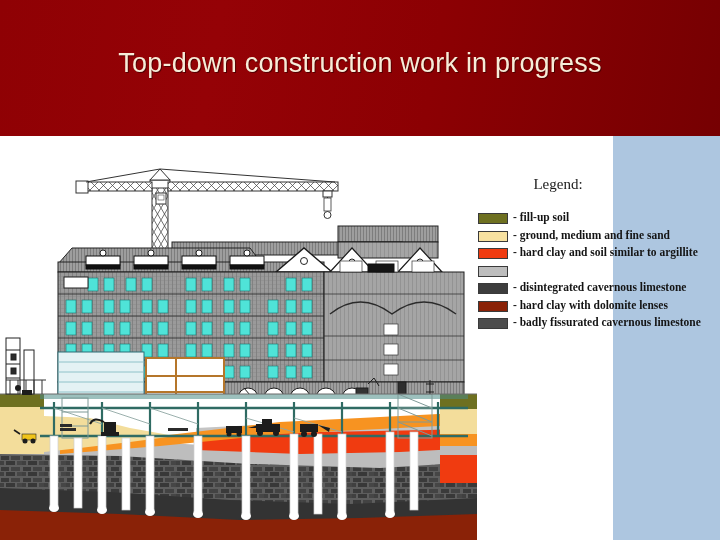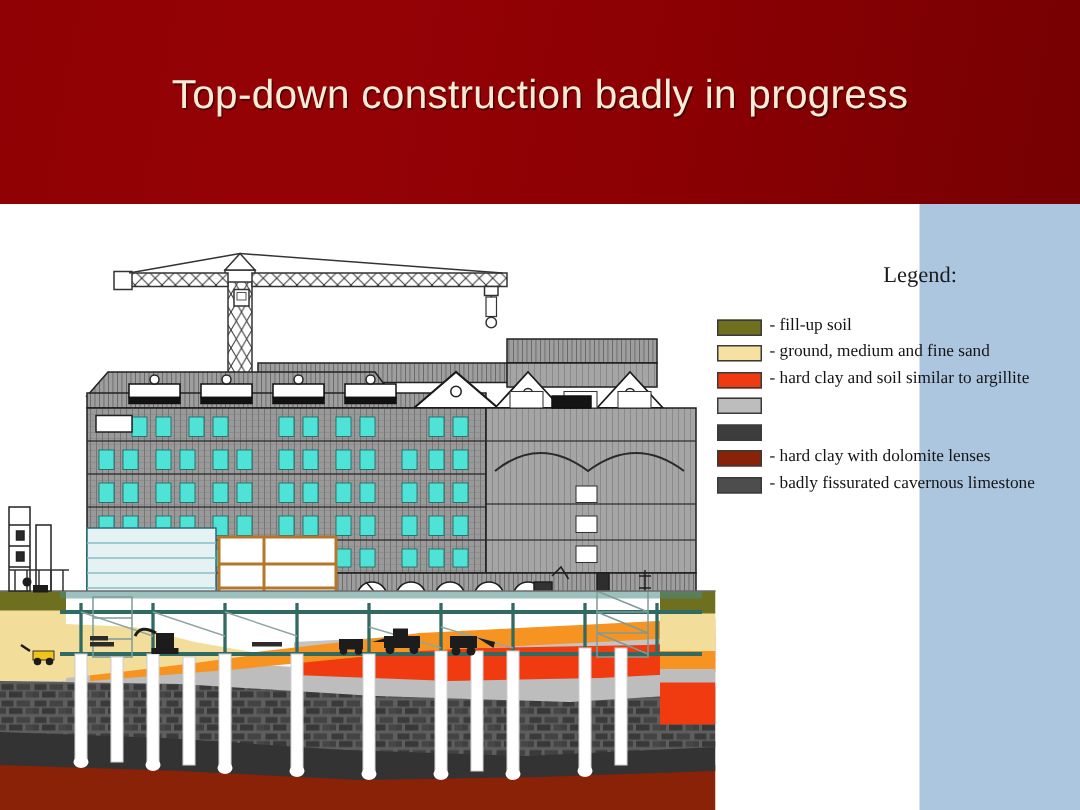--- a/index.html
+++ b/index.html
@@ -23,24 +23,24 @@
   }
 
   
   .body-area{position:absolute;left:0;top:136px;width:720px;height:404px;background:#ffffff;}
   .blue-band{position:absolute;left:613px;top:0;width:107px;height:404px;background:#adc6e0;}
 
   
   .legend{position:absolute;left:478px;top:40px;width:242px;}
   .legend-title{
     font-family:"Liberation Serif",serif;font-size:15px;color:#1b1b1b;
-    text-align:right;width:160px;margin-left:0px;
+    text-align:center;width:160px;margin-left:0px;
   }
   .legend-rows{margin-top:18px;}
-  .lg-row{position:relative;display:flex;align-items:center;margin-bottom:4.5px;min-height:13px;}
+  .lg-row{position:relative;display:flex;align-items:flex-end;margin-bottom:4.5px;min-height:13px;font-weight:bold;}
   .sw{
     width:30px;height:11px;flex:0 0 30px;margin-top:1px;margin-right:5px;
     border:1px solid #3a3a3a;box-sizing:border-box;
   }
   .sw.tex{
     background-image:
       radial-gradient(circle at 22% 55%, #cfcfcf 0 2px, transparent 2.4px),
       radial-gradient(circle at 62% 45%, #b9b9b9 0 2.6px, transparent 3px);
   }
   .lg-txt{
@@ -51,21 +51,21 @@
   
   .drawing{position:absolute;left:0;top:0;width:613px;height:404px;}
   svg.dwg{display:block;}
 </style>
 </head>
 <body>
 
 <div class="slide">
 
   <div class="title-band">
-    <div class="title-text">Top-down construction badly in progress</div>
+    <div class="title-text">Top-down construction work in progress</div>
   </div>
 
   <div class="body-area">
 
     <div class="blue-band"></div>
 
     <div class="drawing">
       <svg class="dwg" width="613" height="404" viewBox="0 0 613 404" xmlns="http://www.w3.org/2000/svg">
         <defs>
           <pattern id="facadeHatch" width="4" height="4" patternUnits="userSpaceOnUse">
@@ -497,20 +497,21 @@
           <span class="sw" style="background:#f03b10"></span>
           <span class="lg-txt">- hard clay and soil similar to argillite</span>
         </div>
 
         <div class="lg-row">
           <span class="sw" style="background:#bdbdbd"></span>
         </div>
 
         <div class="lg-row">
           <span class="sw tex" style="background:#3d3d3d"></span>
+          <span class="lg-txt">- disintegrated cavernous limestone</span>
         </div>
 
         <div class="lg-row">
           <span class="sw" style="background:#8a2207"></span>
           <span class="lg-txt">- hard clay with dolomite lenses</span>
         </div>
 
         <div class="lg-row">
           <span class="sw" style="background:#4d4d4d"></span>
           <span class="lg-txt">- badly fissurated cavernous limestone</span>

